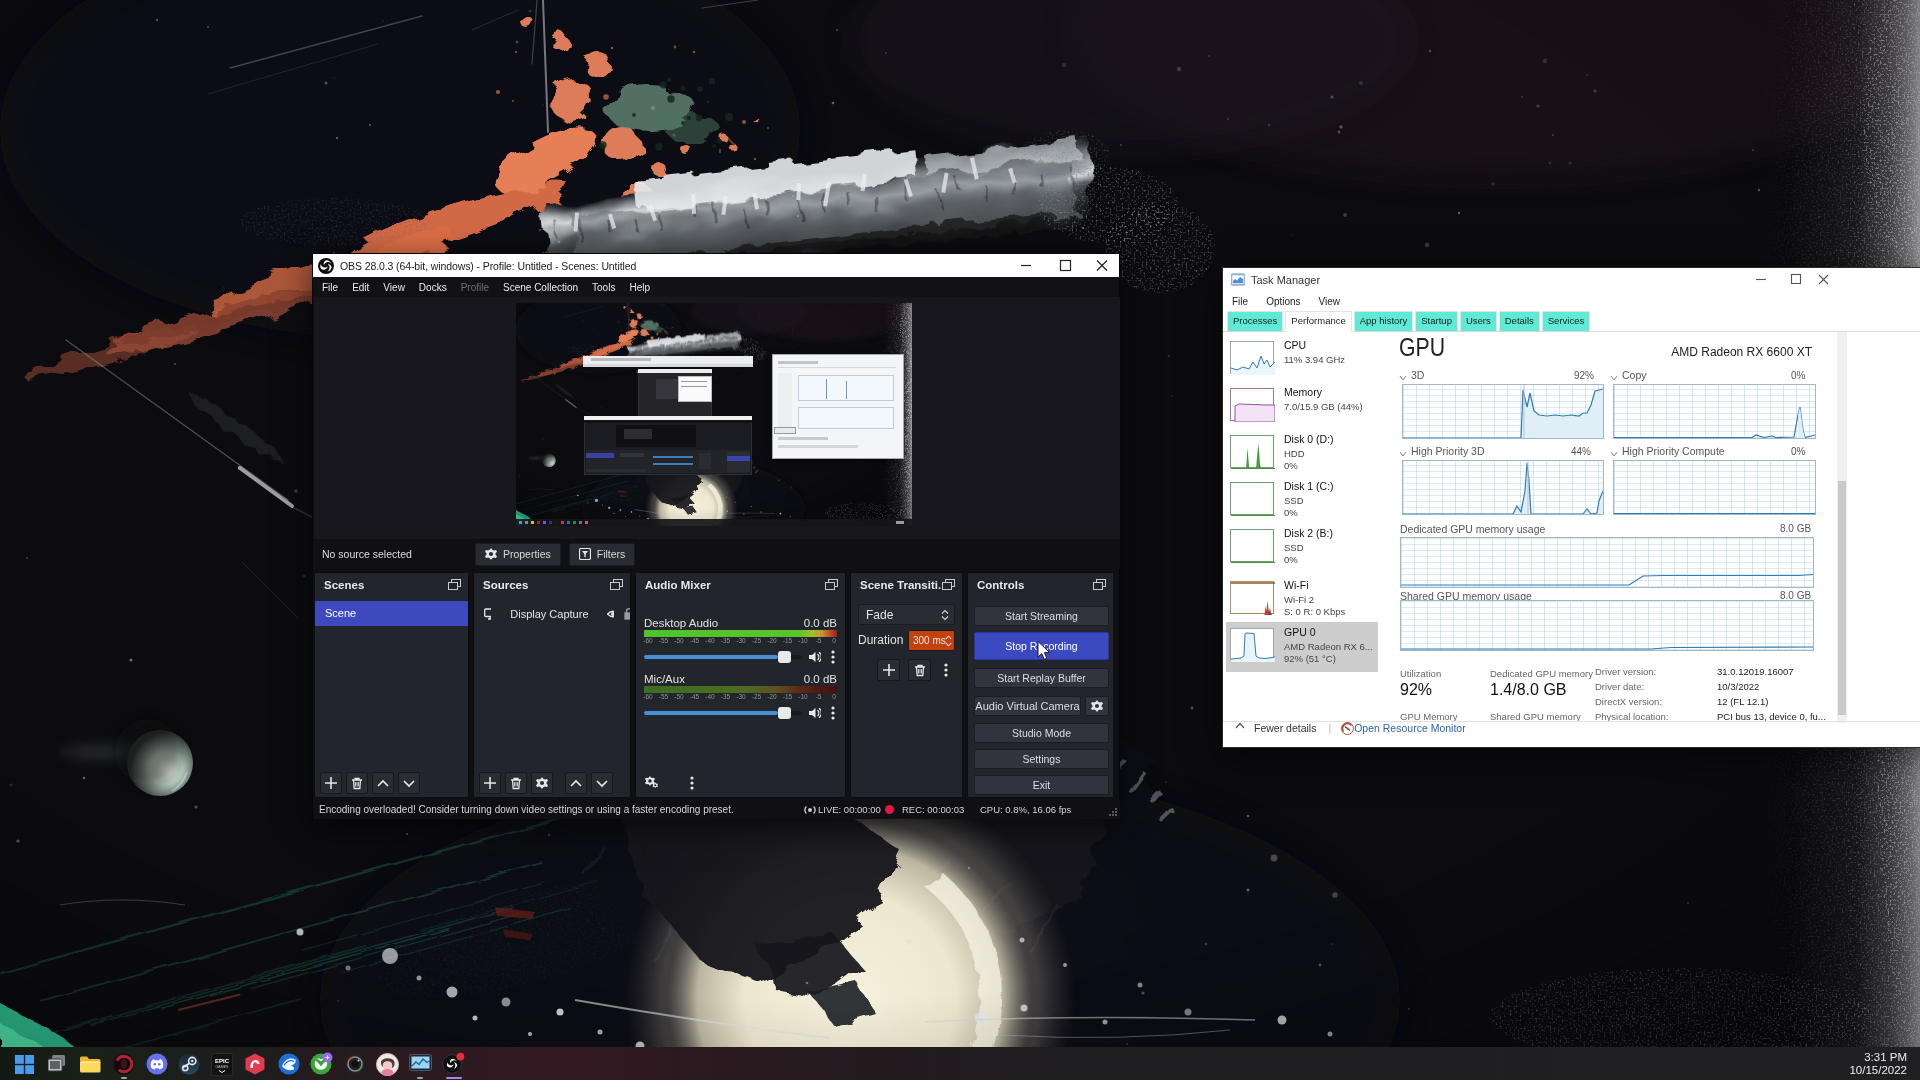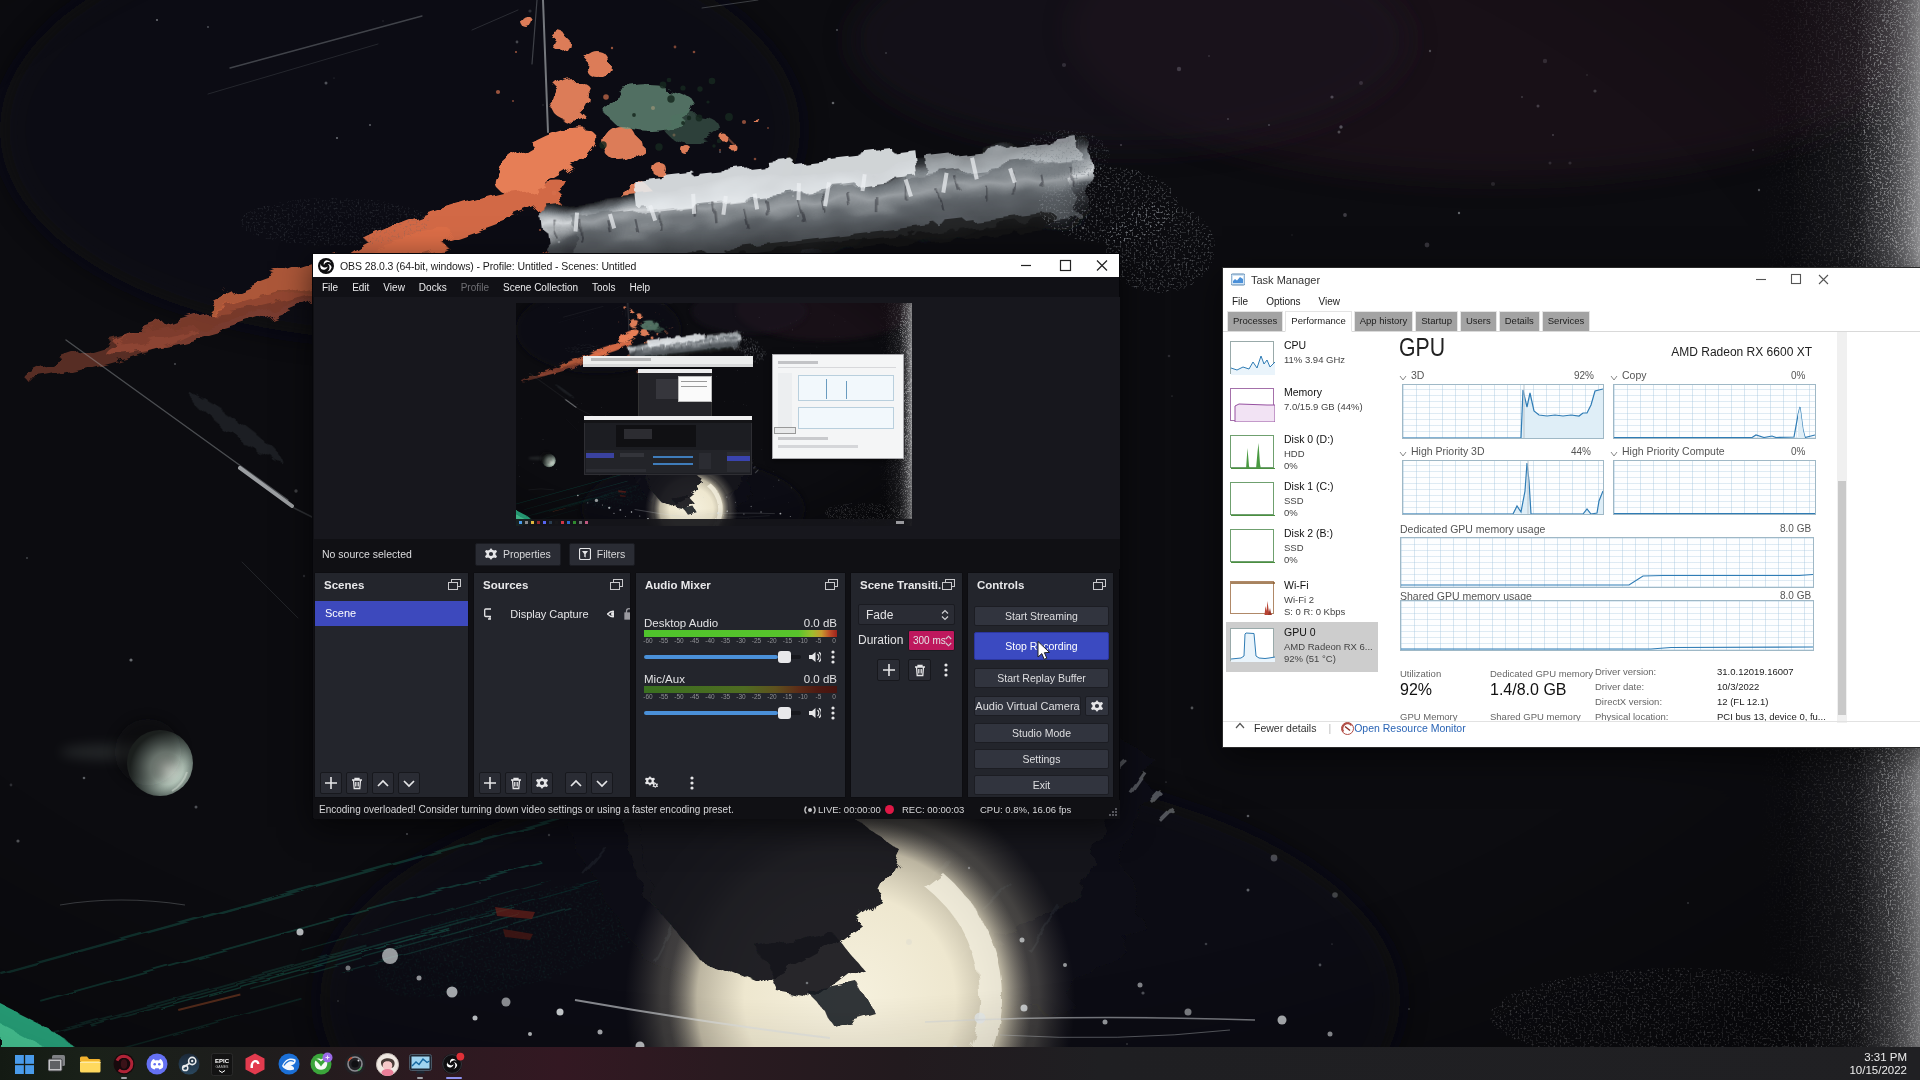--- a/index.html
+++ b/index.html
@@ -35,21 +35,21 @@
 .sld .fill{position:absolute;left:0;top:0;height:4px;background:#4a90d9;border-radius:2px}
 .sld .knob{position:absolute;top:-4px;width:13px;height:12px;background:#e8e8ea;border-radius:3px}
 .cbtn{position:absolute;left:6px;width:135px;height:20px;background:#31343e;border:1px solid #1c1d23;border-radius:2px;color:#dedee0;font-size:10.5px;display:flex;align-items:center;justify-content:center}
 .sbar{position:absolute;left:1px;top:546px;width:806px;height:19px;background:#101014;display:flex;align-items:center;font-size:10px;color:#d6d6d8;white-space:nowrap}
 
 #tm{position:absolute;left:1222px;top:267px;width:721px;height:481px;background:#fff;border:1px solid #2a2a2a;box-shadow:0 10px 34px rgba(0,0,0,.55);color:#1a1a1a}
 #tm .tbar{height:23px;display:flex;align-items:center;font-size:11px;color:#333}
 #tm .menu{height:20px;display:flex;align-items:center;font-size:10px;color:#222}
 #tm .menu span{padding:0 9px}
 #tm .tabs{height:21px;display:flex;align-items:flex-end;font-size:9.5px;color:#222;border-bottom:1px solid #d9d9d9;padding-left:4px}
-#tm .tab{padding:3px 5px 4px;border:1px solid #e4e4e4;border-bottom:none;background:#a3a3a3;margin-right:2px;height:20px}
+#tm .tab{padding:3px 5px 4px;border:1px solid #e4e4e4;border-bottom:none;background:#5eead4;margin-right:2px;height:20px}
 #tm .tab.sel{background:#fff;height:21px;margin-bottom:-1px;border-bottom:1px solid #fff}
 .side{position:absolute;left:0;top:65px;width:158px;height:390px;overflow:hidden}
 .srow{position:absolute;left:3px;width:152px;height:47px}
 .srow.sel{background:#cdcdcd}
 .thumb{position:absolute;left:4px;top:6px;width:44px;height:33px;background:#fff;border:1px solid #9aa}
 .srow .t1{position:absolute;left:58px;top:4px;font-size:10.5px;color:#111}
 .srow .t2{position:absolute;left:58px;top:19px;font-size:9.5px;color:#444;white-space:nowrap;line-height:11.5px}
 .gwrap{position:absolute;left:168px;top:65px;width:445px;height:390px;font-size:10.5px;color:#333}
 .glabel{position:absolute;font-size:10.5px;color:#555}
 .gpct{position:absolute;font-size:10px;color:#555}
@@ -856,21 +856,21 @@
    <div class="phead">Scene Transiti...</div>
         <svg class="pop" viewBox="0 0 13 11">
           <use href="#i-pop"></use>
         </svg>
    <div class="abs" style="left:7px;top:31px;width:97px;height:21px;background:#2a2c34;border:1px solid #1a1b21;border-radius:2px;line-height:20px;padding-left:7px;font-size:12px">Fade
      <svg width="8" height="12" style="position:absolute;right:5px;top:4px">
             <path d="M1,4.5 L4,1.5 L7,4.5 M1,7.5 L4,10.5 L7,7.5" stroke="#cfcfd2" stroke-width="1.2" fill="none"></path>
           </svg>
    </div>
    <div class="abs" style="left:7px;top:60px;font-size:12px;color:#e2e2e4">Duration</div>
-   <div class="abs" style="left:57px;top:57px;width:47px;height:21px;background:#be185d;border:1px solid #1a1b21;border-radius:2px;line-height:20px;font-size:10px;padding-left:4px">300 ms
+   <div class="abs" style="left:57px;top:57px;width:47px;height:21px;background:#c2410c;border:1px solid #1a1b21;border-radius:2px;line-height:20px;font-size:10px;padding-left:4px">300 ms
      <svg width="7" height="12" style="position:absolute;right:2px;top:4px">
             <path d="M0.8,4 L3.5,1.2 L6.2,4 M0.8,8 L3.5,10.8 L6.2,8" stroke="#cfcfd2" stroke-width="1.1" fill="none"></path>
           </svg>
    </div>
    <div class="abs" style="left:26px;top:86px;width:23px;height:22px;background:#2a2c34;border:1px solid #17181d;border-radius:2px;display:flex;align-items:center;justify-content:center">
           <svg width="12" height="12">
             <use href="#i-plus"></use>
           </svg>
         </div>
    <div class="abs" style="left:57px;top:86px;width:23px;height:22px;background:#2a2c34;border:1px solid #17181d;border-radius:2px;display:flex;align-items:center;justify-content:center">

